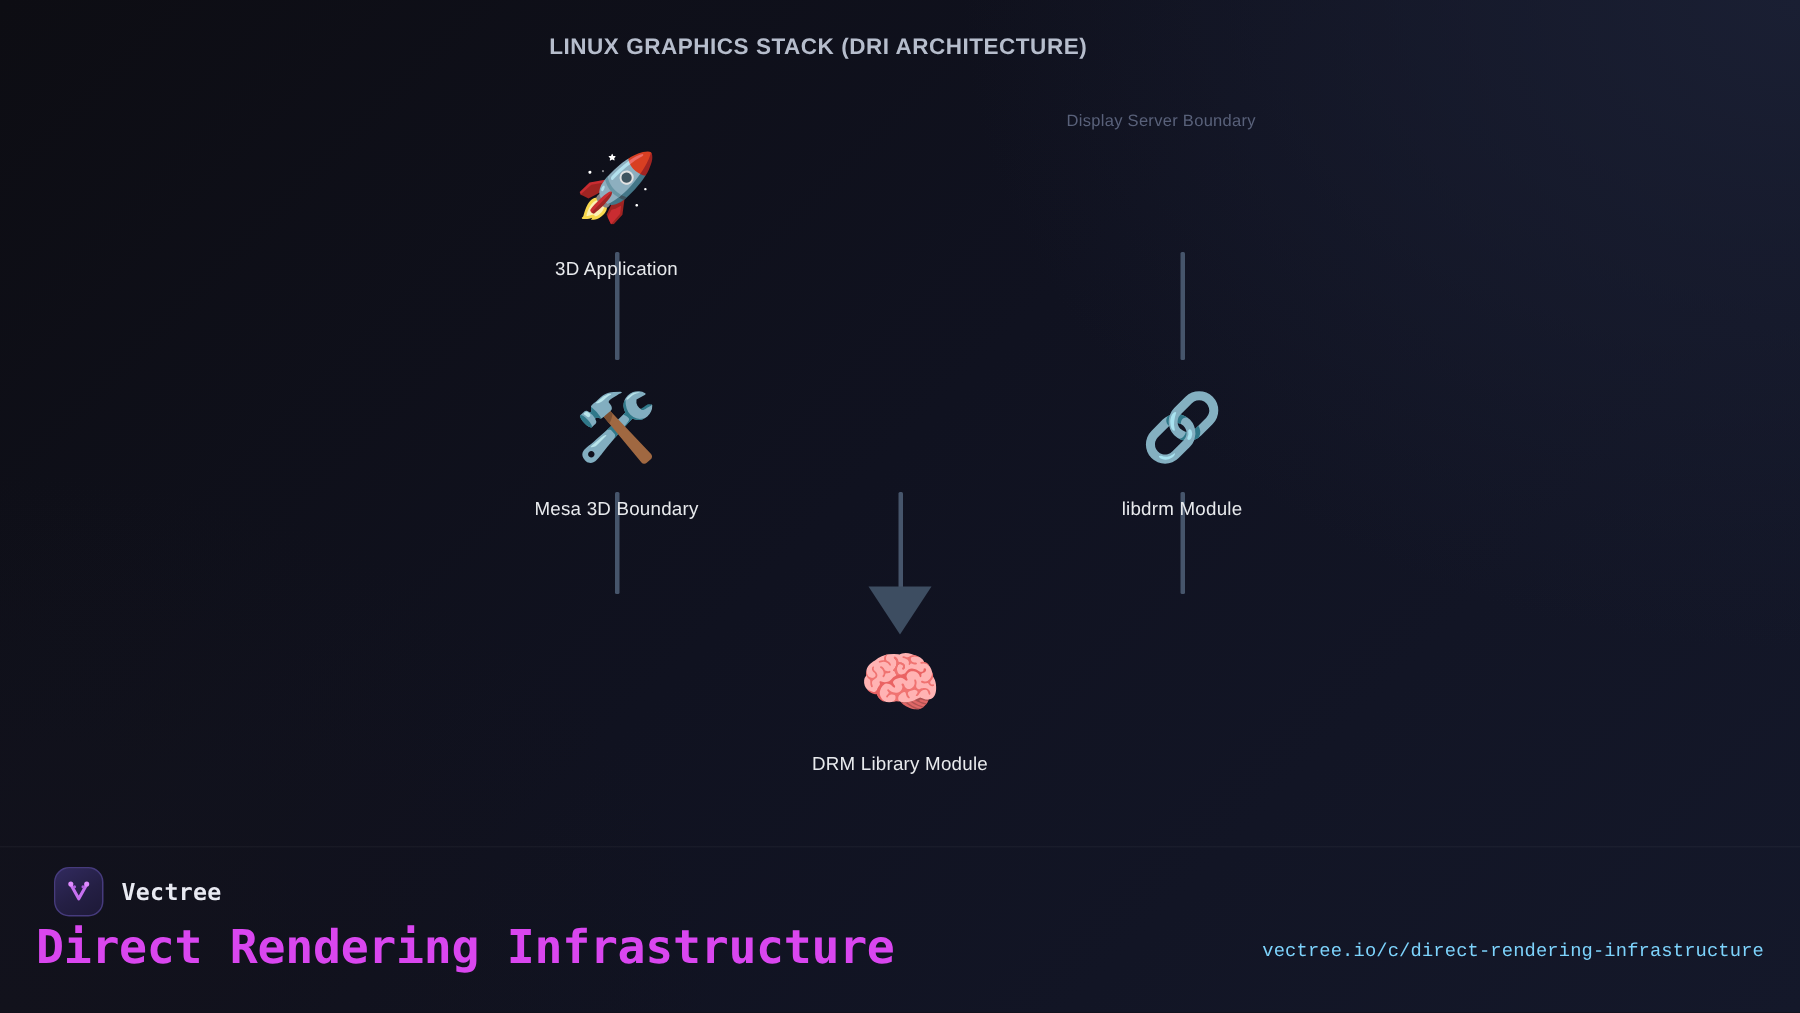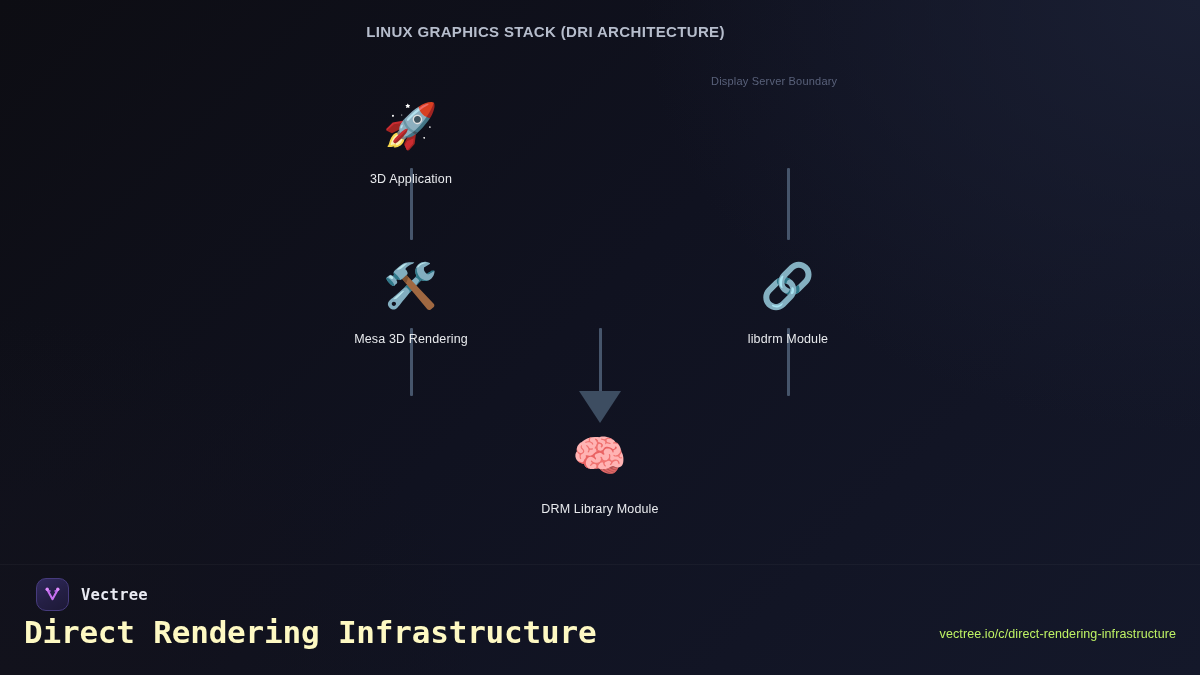--- a/index.html
+++ b/index.html
@@ -129,31 +129,31 @@
     color:#e9eaf2;
     letter-spacing:0.2px;
   }
 
   #footer-headline {
     position:absolute;
     left:24px; top:49px;
     font-family:"DejaVu Sans Mono", monospace;
     font-size:31px;
     font-weight:bold;
-    color:#fef9c3;
+    color:#d946ef;
     letter-spacing:-0.2px;
     white-space:nowrap;
   }
 
   #footer-url {
     position:absolute;
     right:24px; top:62px;
-    font-family:Liberation Sans, sans-serif;
+    font-family:Liberation Mono, monospace;
     font-size:12.5px;
-    color:#bef264;
+    color:#7dd3fc;
     letter-spacing:0.1px;
     white-space:nowrap;
   }
 </style>
 </head>
 <body>
 
 <div id="diagram-canvas">
 
   <div id="diagram-title">LINUX GRAPHICS STACK (DRI ARCHITECTURE)</div>
@@ -171,21 +171,21 @@
   <div class="edge-line" style="left:599px; top:328px; height:65px;"></div>
   <div class="edge-arrow" style="left:579px; top:391px;"></div>
 
   <div class="node" style="left:411px; top:100px;">
     <span class="node-icon">🚀</span>
     <div class="node-label">3D Application</div>
   </div>
 
   <div class="node" style="left:411px; top:260px;">
     <span class="node-icon">🛠️</span>
-    <div class="node-label">Mesa 3D Rendering</div>
+    <div class="node-label">Mesa 3D Boundary</div>
   </div>
 
   <div class="node" style="left:788px; top:260px;">
     <span class="node-icon">🔗</span>
     <div class="node-label">libdrm Module</div>
   </div>
 
   <div class="node" style="left:600px; top:430px;">
     <span class="node-icon">🧠</span>
     <div class="node-label">DRM Library Module</div>

